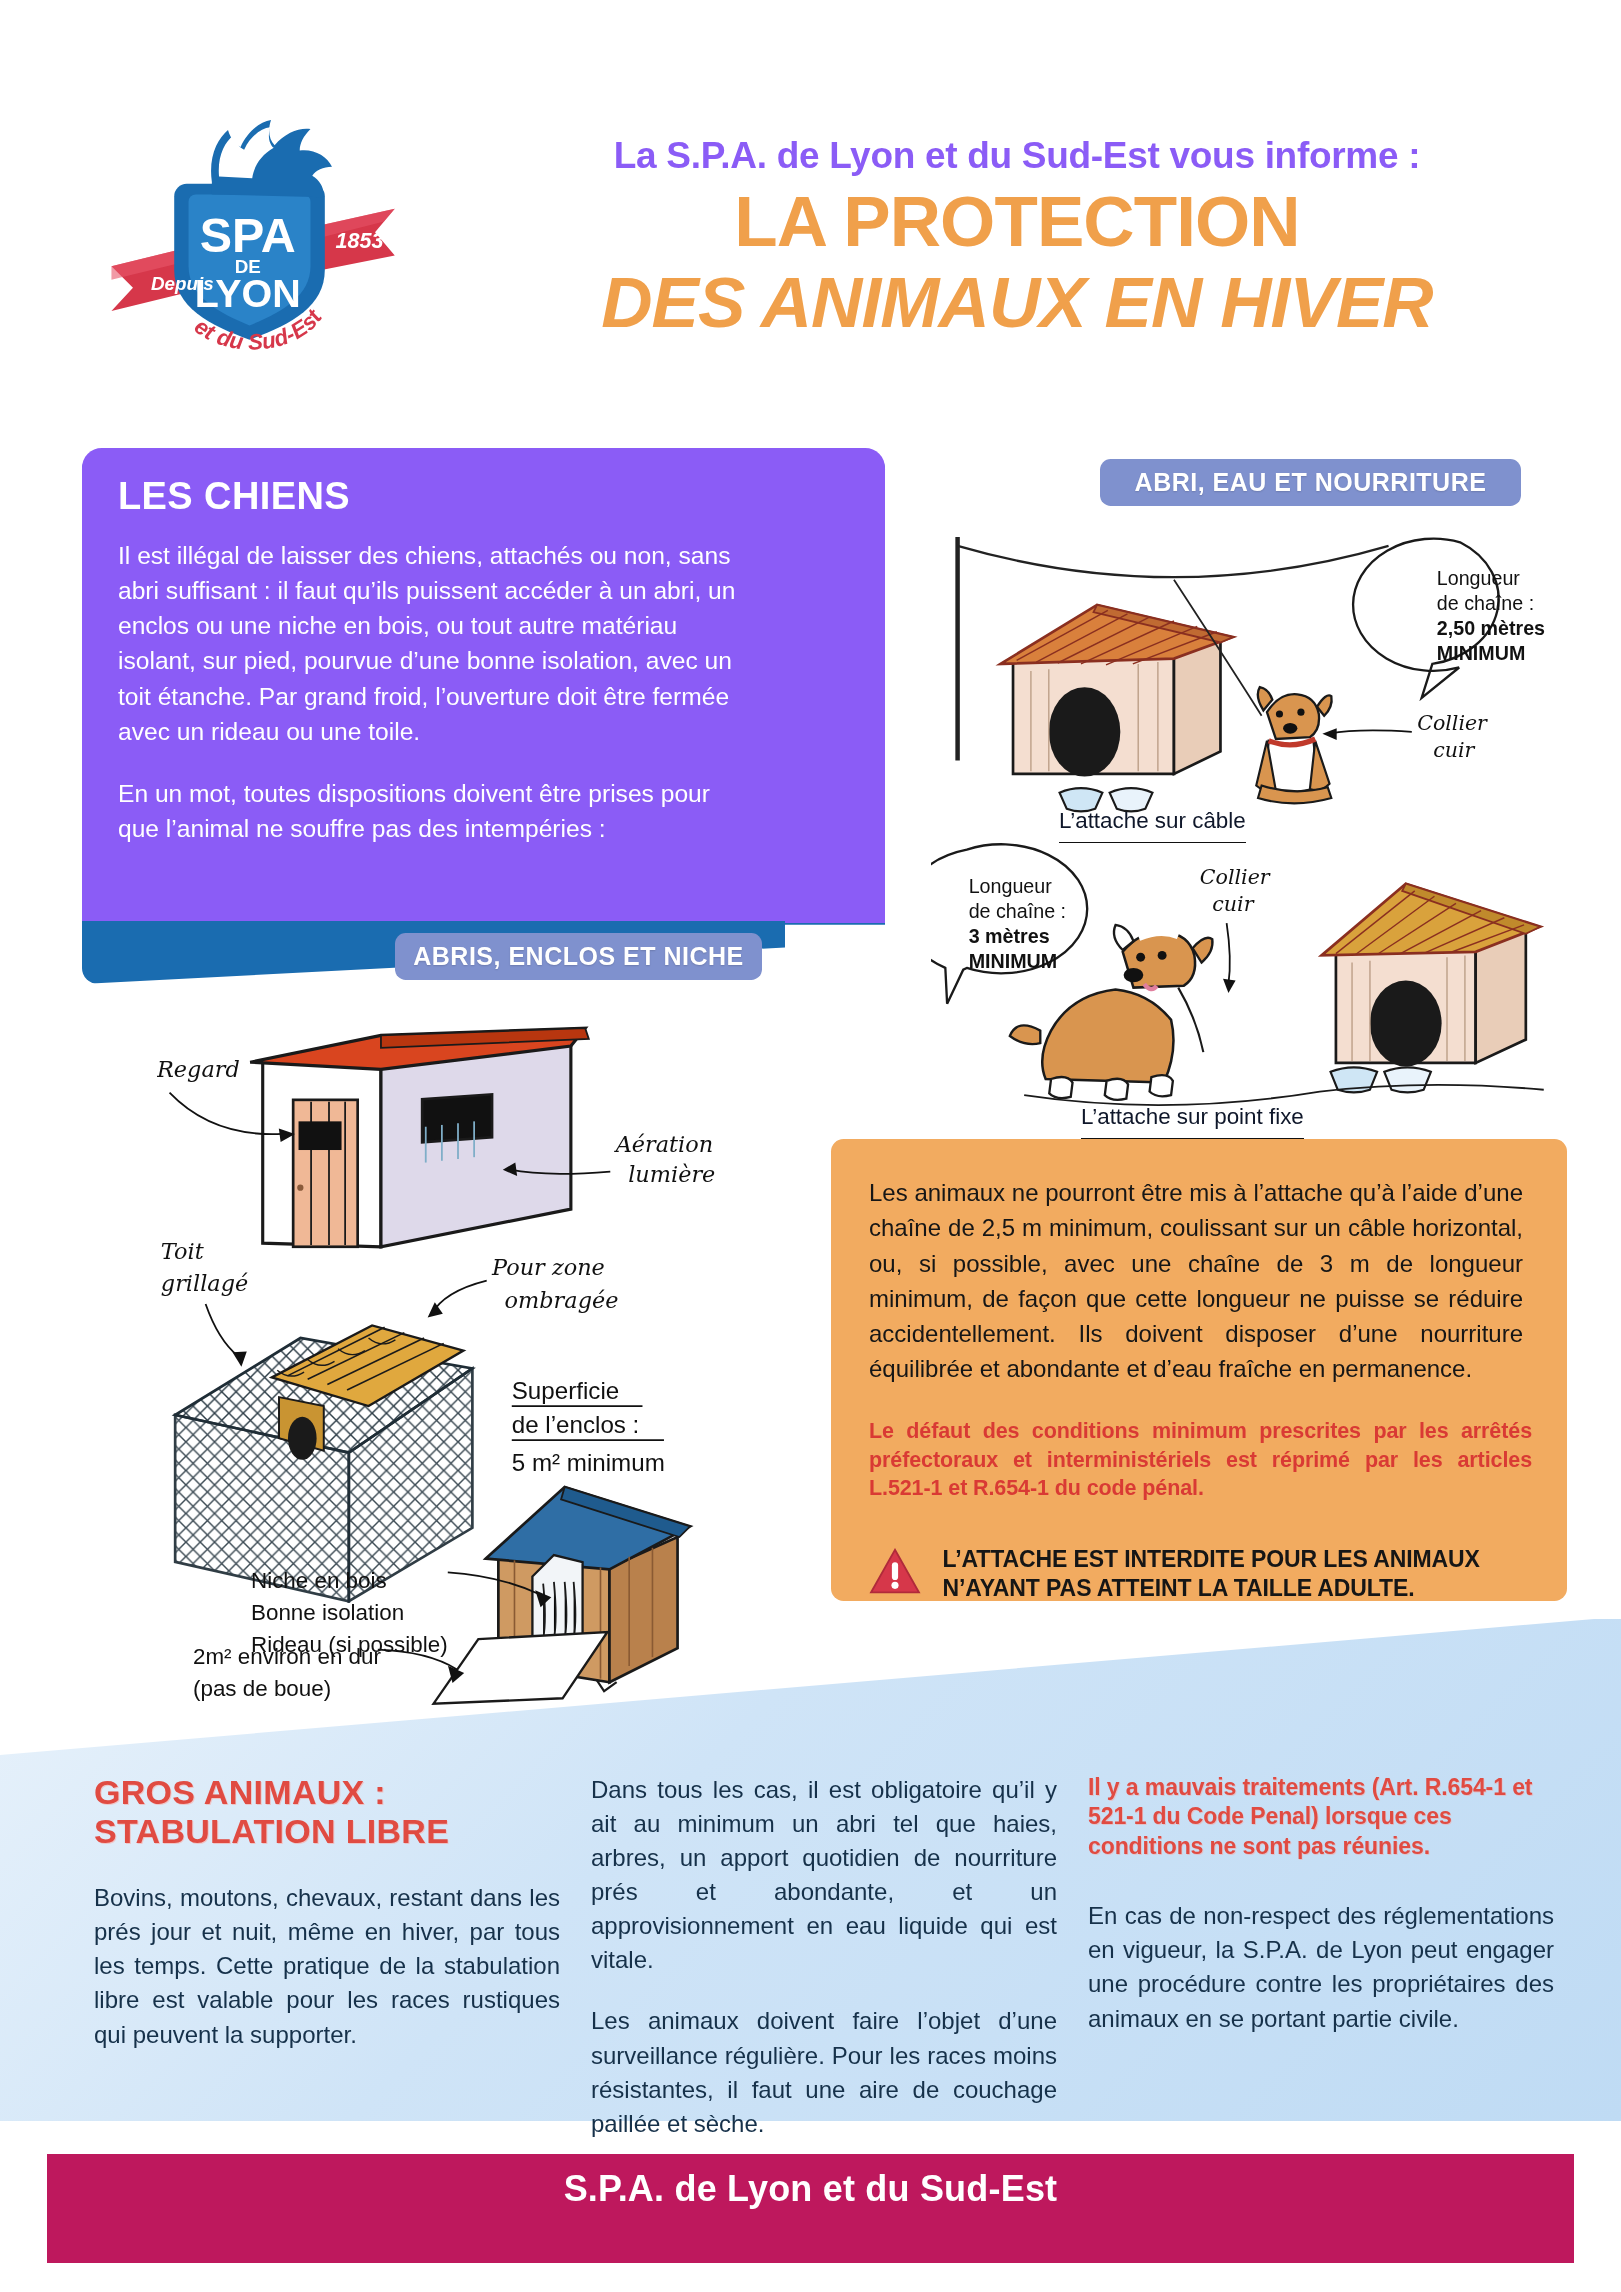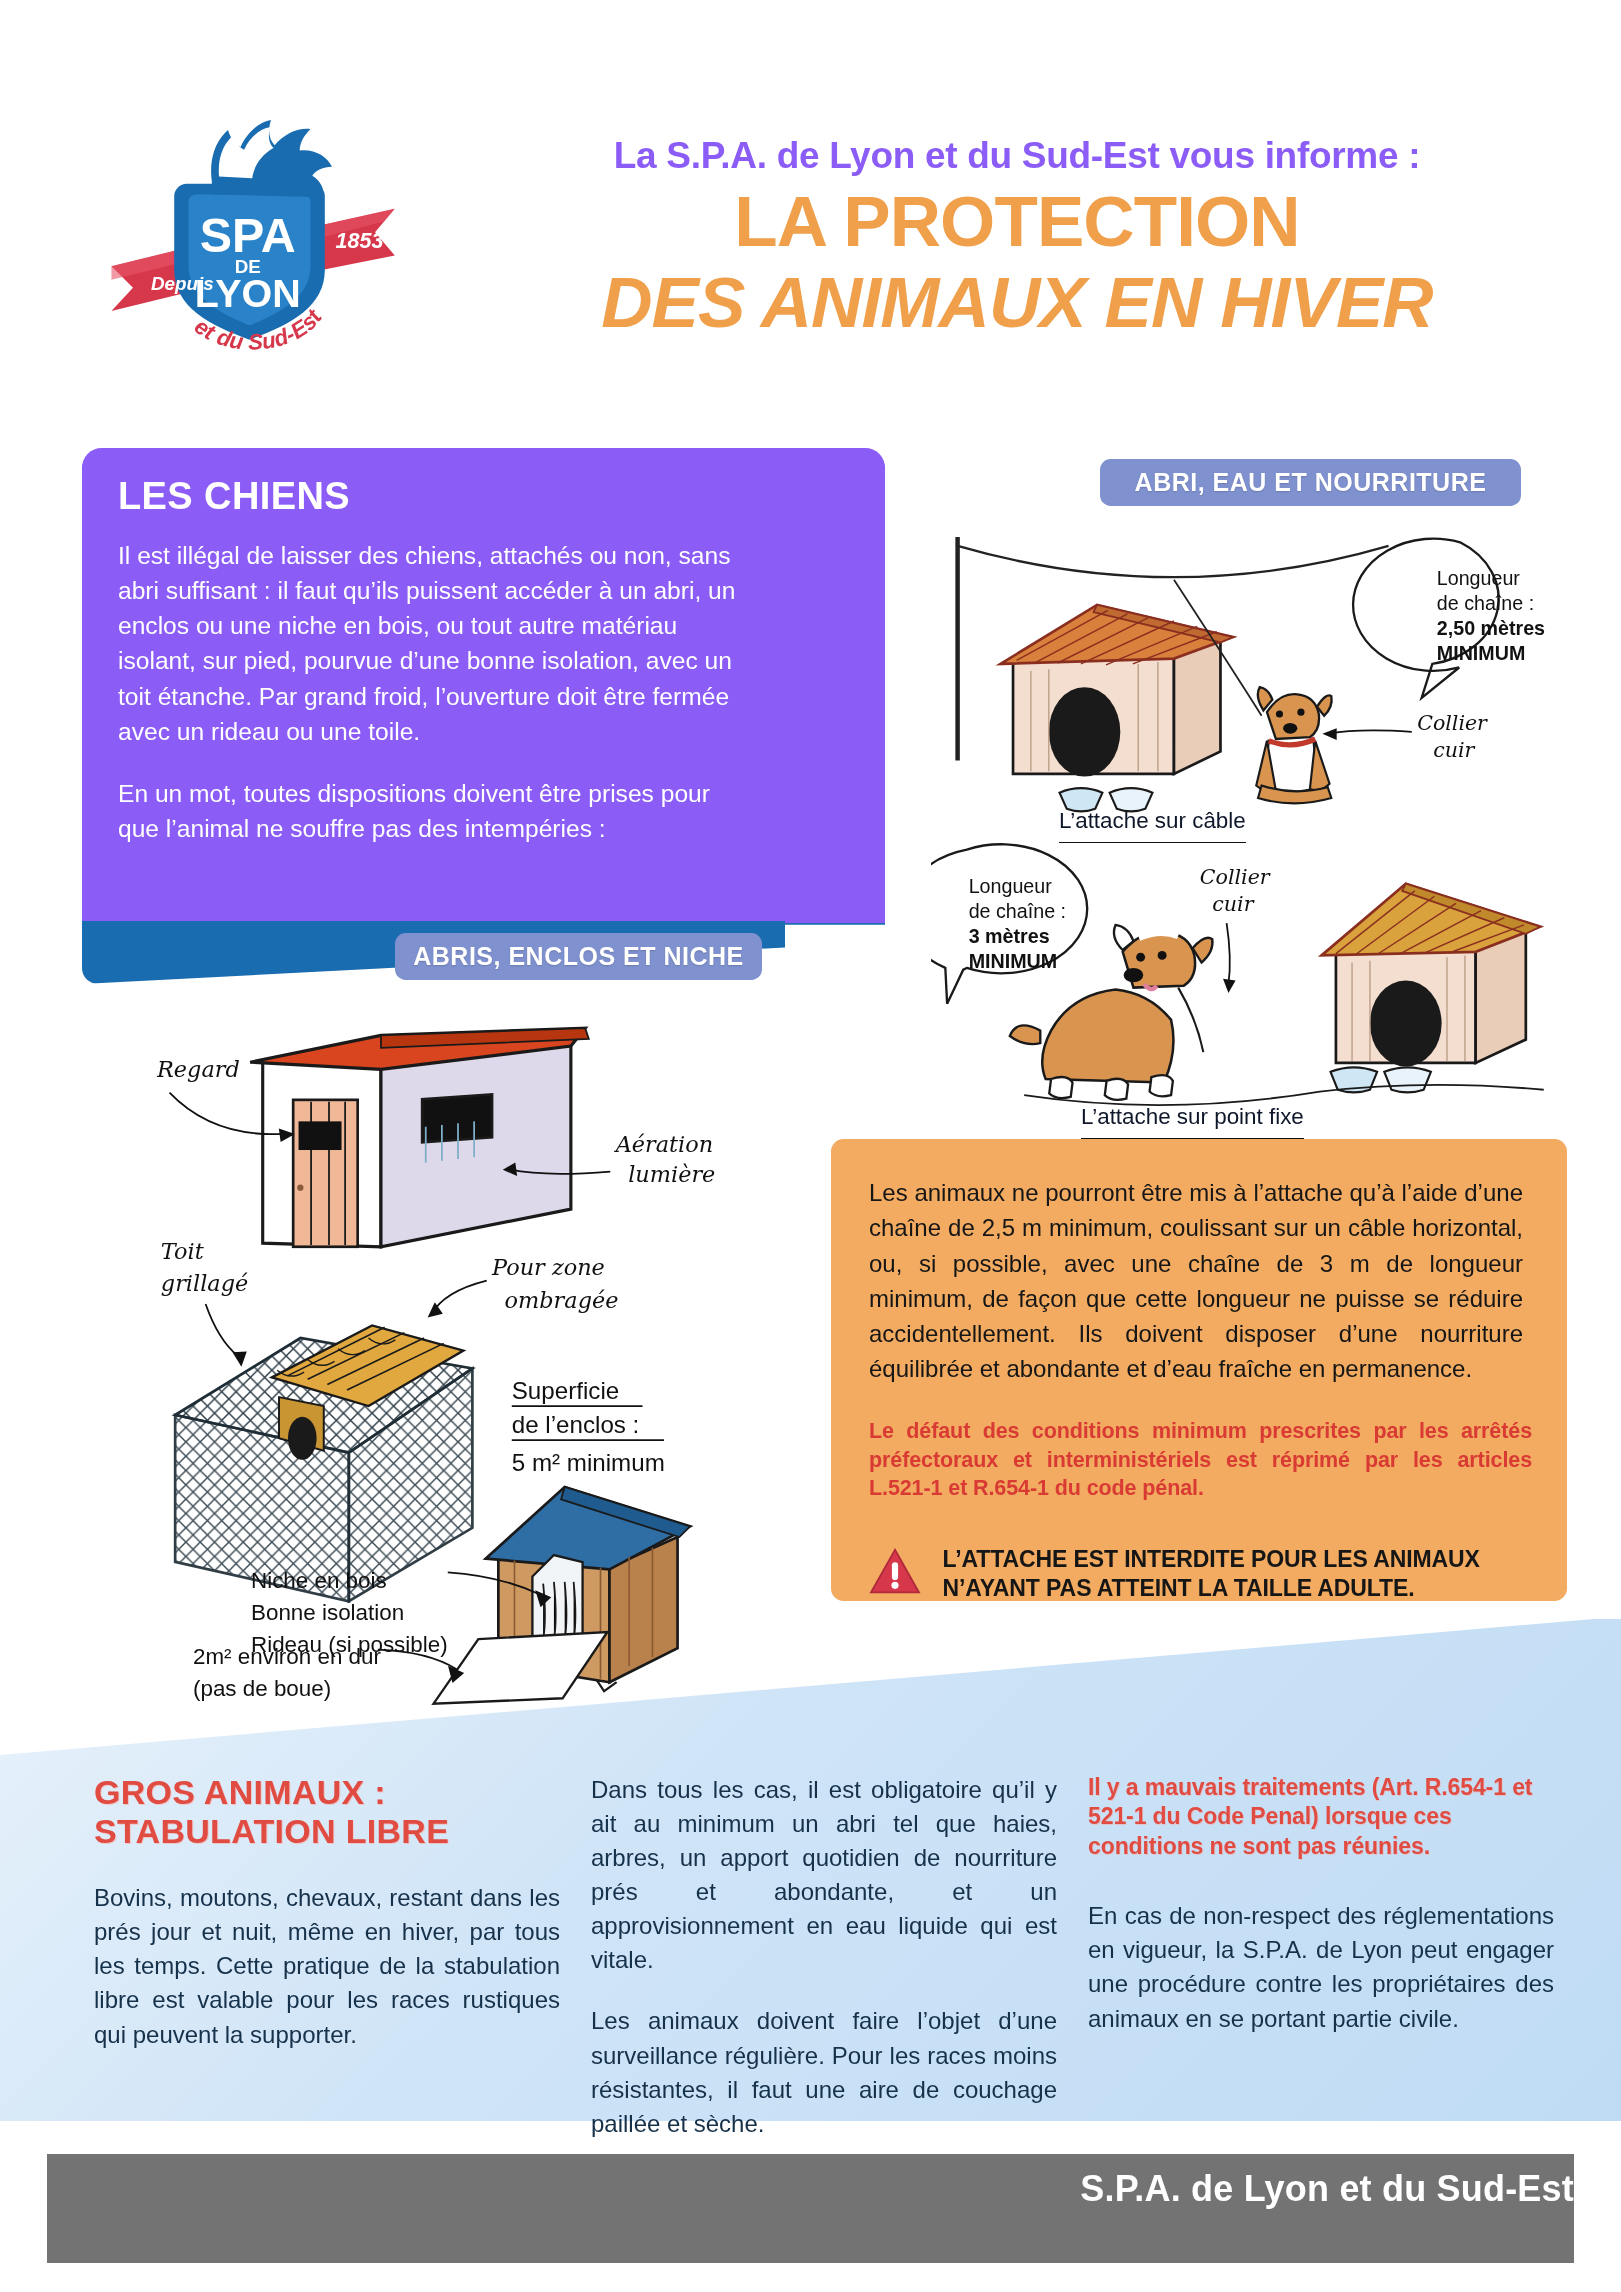--- a/index.html
+++ b/index.html
@@ -120,21 +120,21 @@
   }
   .col3-red{
     color:#e04b42;font-weight:bold;font-size:23px;line-height:1.28;
     margin:0 0 38px 0;letter-spacing:-0.1px;
     text-shadow:0.9px 0.9px 0 rgba(255,160,150,.45);
   }
 
   
   .footer{
     position:absolute;left:47px;top:2154px;width:1527px;height:109px;
-    background:#737373;color:#fff;text-align:right;
+    background:#be185d;color:#fff;text-align:center;
   }
   .footer-t1{font-size:36px;font-weight:bold;padding-top:14.3px;letter-spacing:0.2px;}
   .footer-t2{font-size:26px;font-weight:300;padding-top:7.2px;}
 </style>
 </head>
 <body>
 
 <div class="page">
 
   <div class="header">

